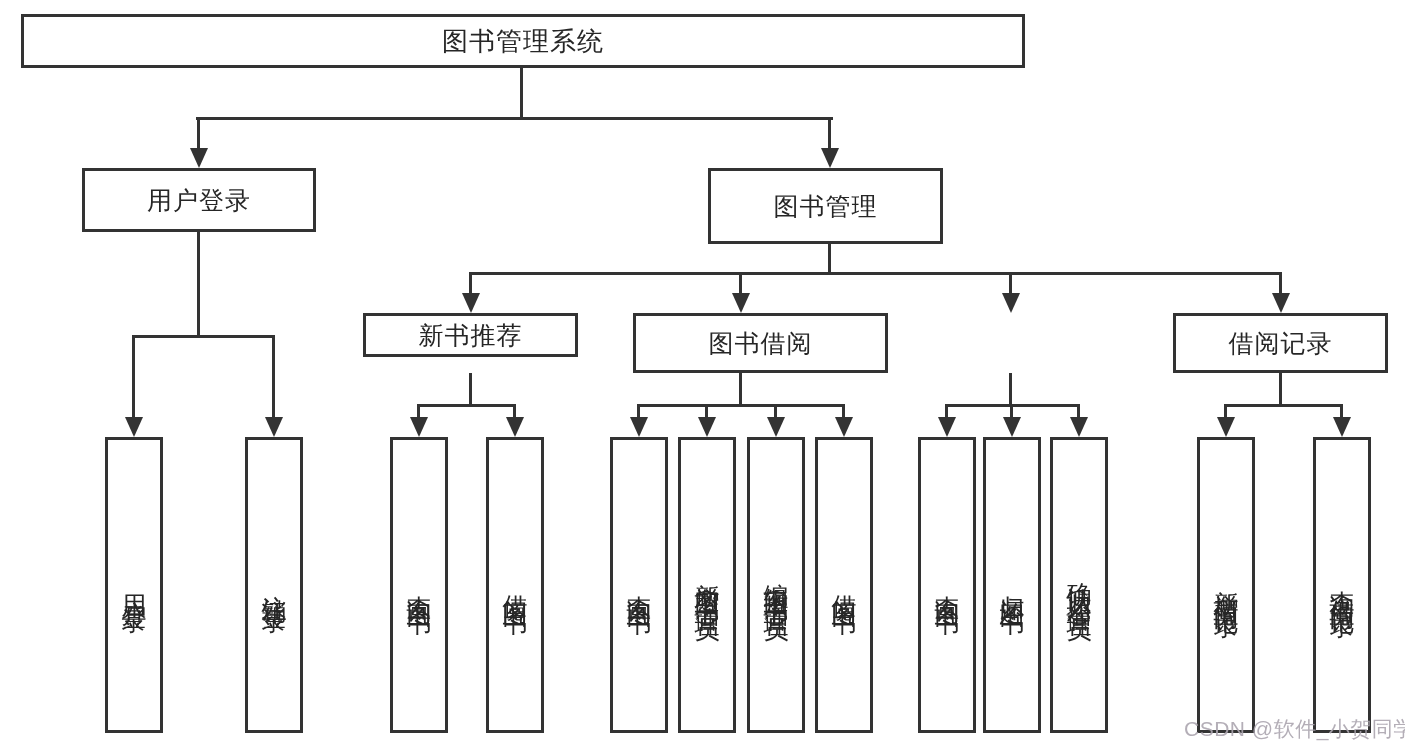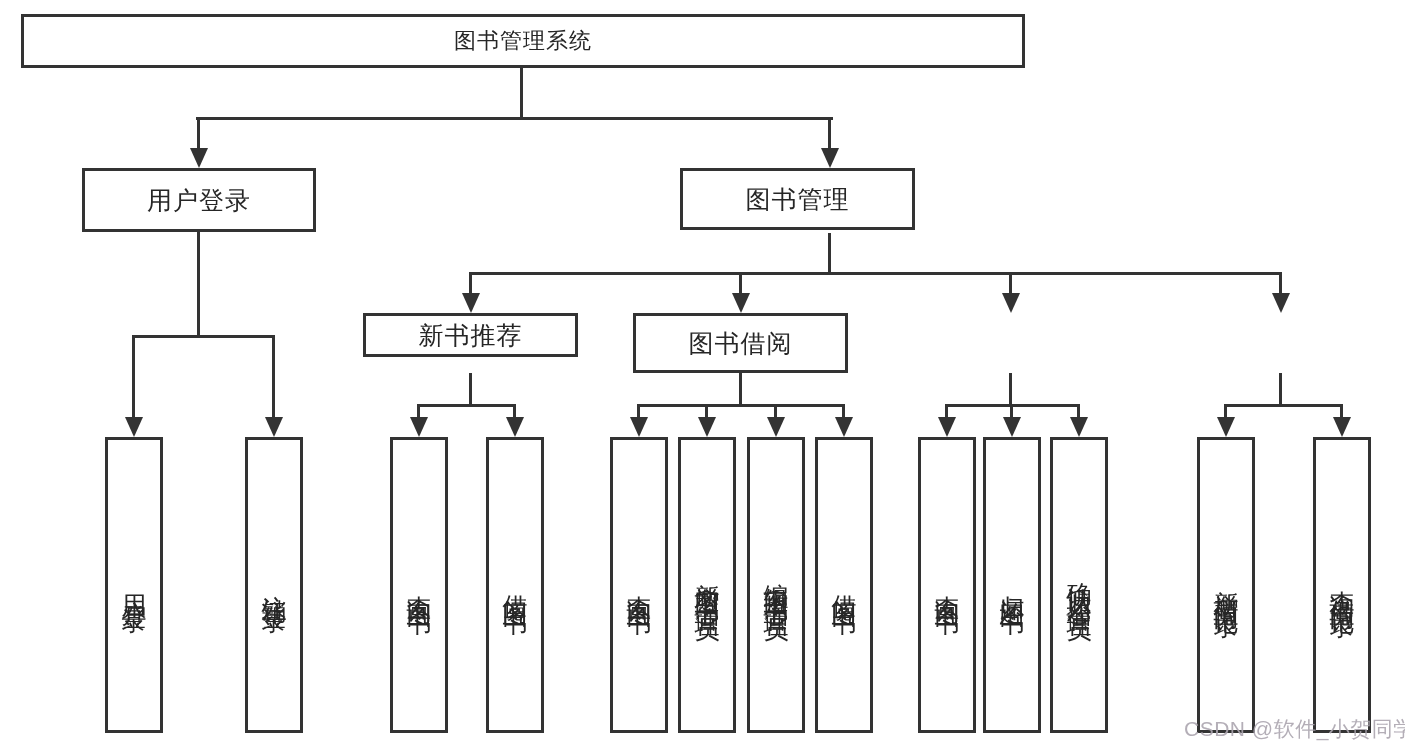--- a/index.html
+++ b/index.html
@@ -26,21 +26,21 @@
     border:3px solid var(--line);
     background:#fff;
     display:flex;
     align-items:center;
     justify-content:center;
     color:var(--text);
     font-size:25px;
     letter-spacing:1px;
     z-index:2;
   }
-  .node.root{font-size:22px;}
+  .node.root{font-size:26px;}
   .node.leaf{font-size:25px;}
   .leaf-text{
     writing-mode:vertical-rl;
     text-orientation:mixed;
     letter-spacing:5px;
     line-height:1;
   }
   .cline{
     position:absolute;
     background:var(--line);
@@ -122,24 +122,25 @@
       <div class="ctri" style="left: 1069.5px; top: 417px;"></div>
       <div class="cline" style="left: 1224px; top: 405px; width: 3px; height: 18px;"></div>
       <div class="ctri" style="left: 1216.5px; top: 417px;"></div>
       <div class="cline" style="left: 1340px; top: 405px; width: 3px; height: 18px;"></div>
       <div class="ctri" style="left: 1332.5px; top: 417px;"></div>
     </div>
 
   <div class="node root" style="left:21px;top:14px;width:1004px;height:54px">图书管理系统</div>
 
   <div class="node" style="left:82px;top:168px;width:234px;height:64px">用户登录</div>
-  <div class="node" style="left:680px;top:168px;width:235px;height:62px">图书管理</div>
+  <div class="node" style="left:708px;top:168px;width:235px;height:76px">图书管理</div>
 
   <div class="node" style="left:363px;top:313px;width:215px;height:44px">新书推荐</div>
-  <div class="node" style="left:633px;top:313px;width:215px;height:60px">图书借阅</div>
+  <div class="node" style="left:633px;top:313px;width:255px;height:60px">图书借阅</div>
+  <div class="node" style="left:1173px;top:313px;width:215px;height:60px">借阅记录</div>
 
   <div class="node leaf" style="left:105px;top:437px;width:58px;height:296px">
     <span class="leaf-text">用户登录</span>
   </div>
   <div class="node leaf" style="left:245px;top:437px;width:58px;height:296px">
     <span class="leaf-text">注销登录</span>
   </div>
 
   <div class="node leaf" style="left:390px;top:437px;width:58px;height:296px">
     <span class="leaf-text">查询图书</span>

